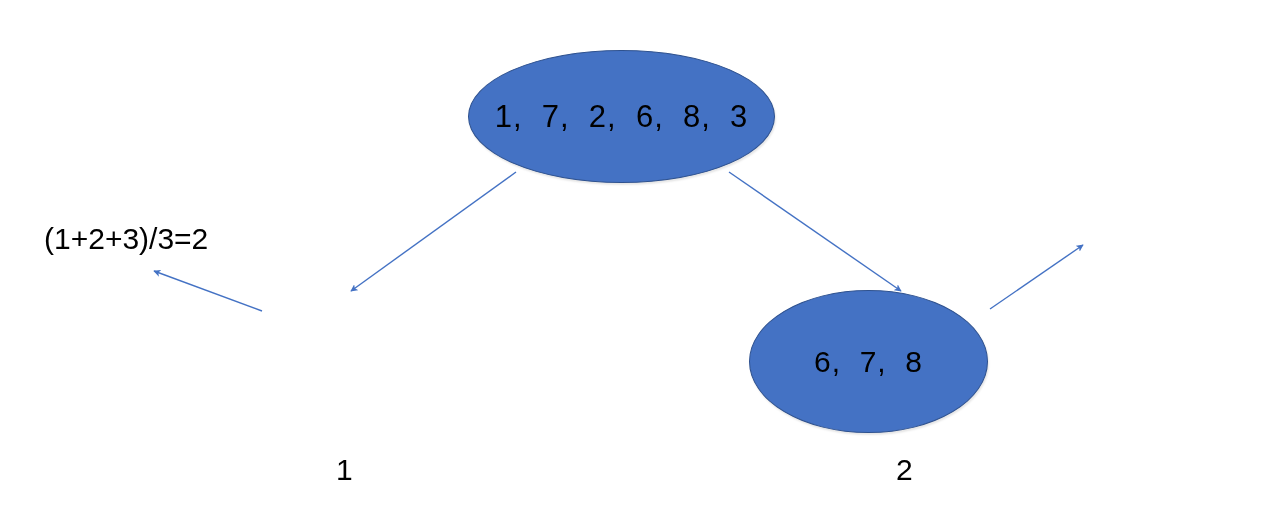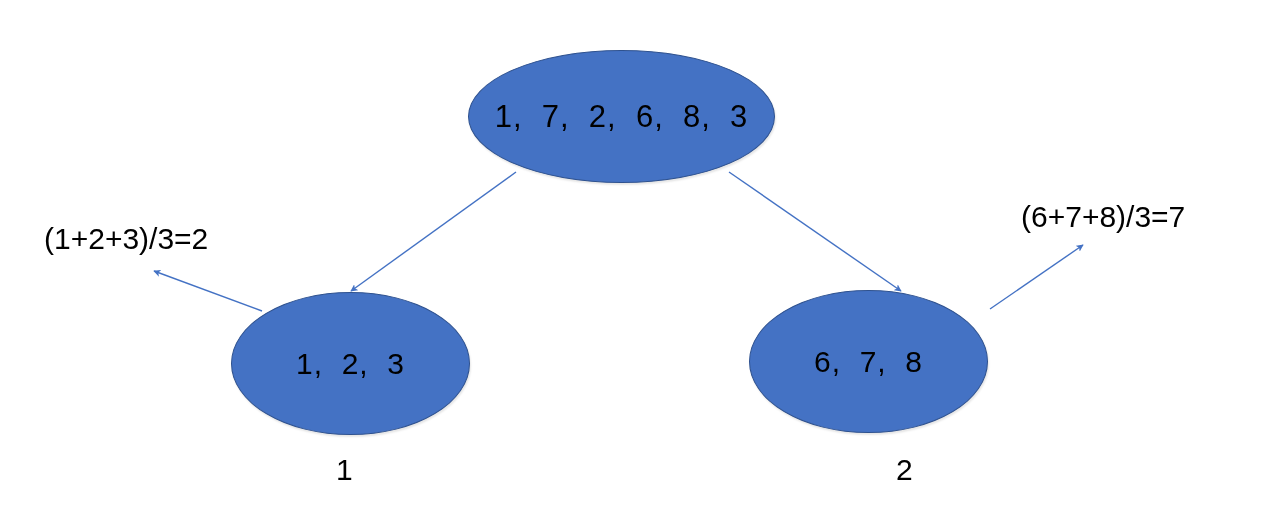--- a/index.html
+++ b/index.html
@@ -120,29 +120,25 @@
 
     <line x1="262" y1="311" x2="154" y2="271" stroke="#4472C4" stroke-width="1.4" marker-end="url(#arrowhead)"></line>
 
     <line x1="990" y1="309" x2="1083" y2="245" stroke="#4472C4" stroke-width="1.4" marker-end="url(#arrowhead)"></line>
   </svg>
 
   <div class="node" id="node-root">
     <span class="node-label">1,  7,  2,  6,  8,  3</span>
   </div>
 
-  <div class="node" id="node-left">
-    <span class="node-label">1,  2,  3</span>
-  </div>
 
   <div class="node" id="node-right">
     <span class="node-label">6,  7,  8</span>
   </div>
 
   <div class="annotation" id="annotation-left">(1+2+3)/3=2</div>
 
-  <div class="annotation" id="annotation-right">(6+7+8)/3=7</div>
 
   <div class="caption" id="caption-left">1</div>
 
   <div class="caption" id="caption-right">2</div>
 
 </div>
 
 </body></html>

